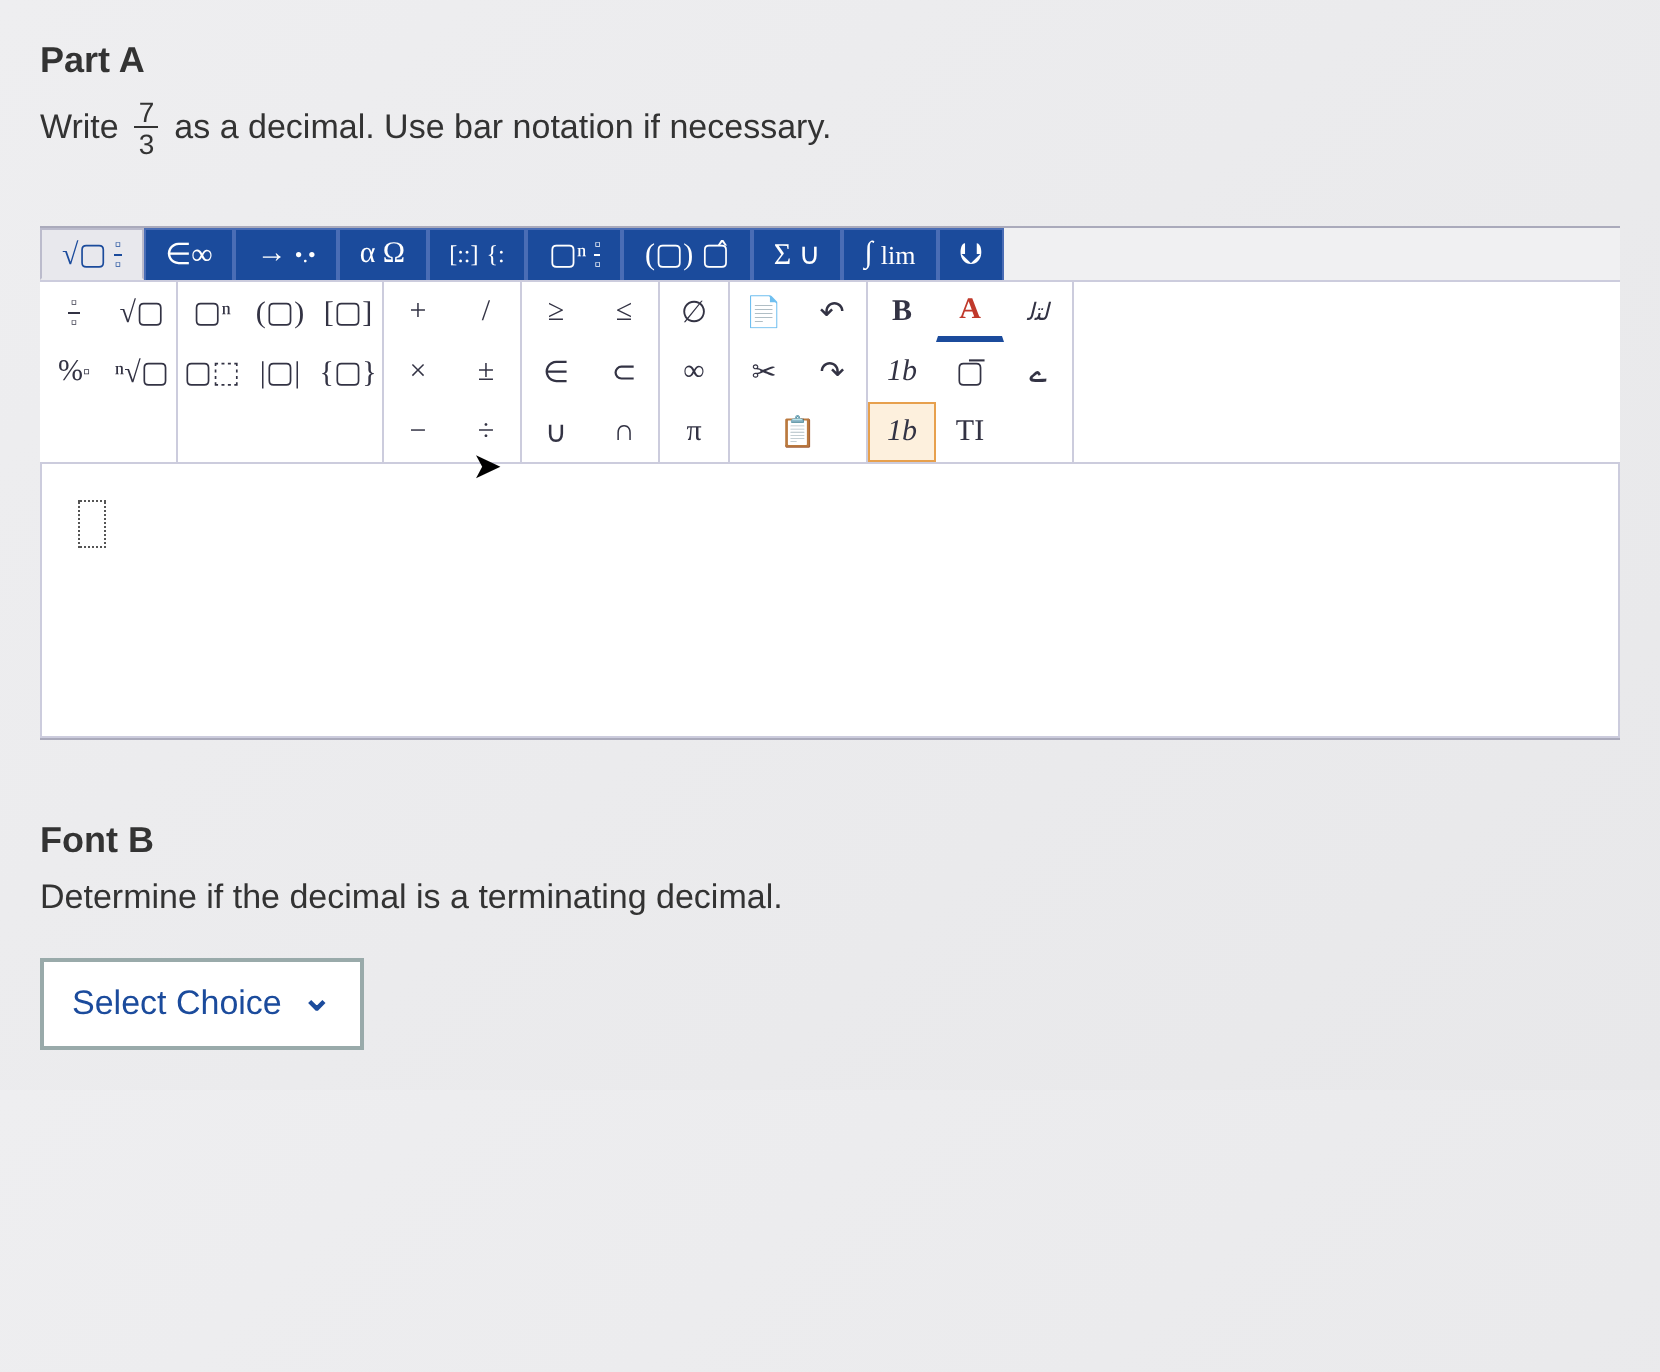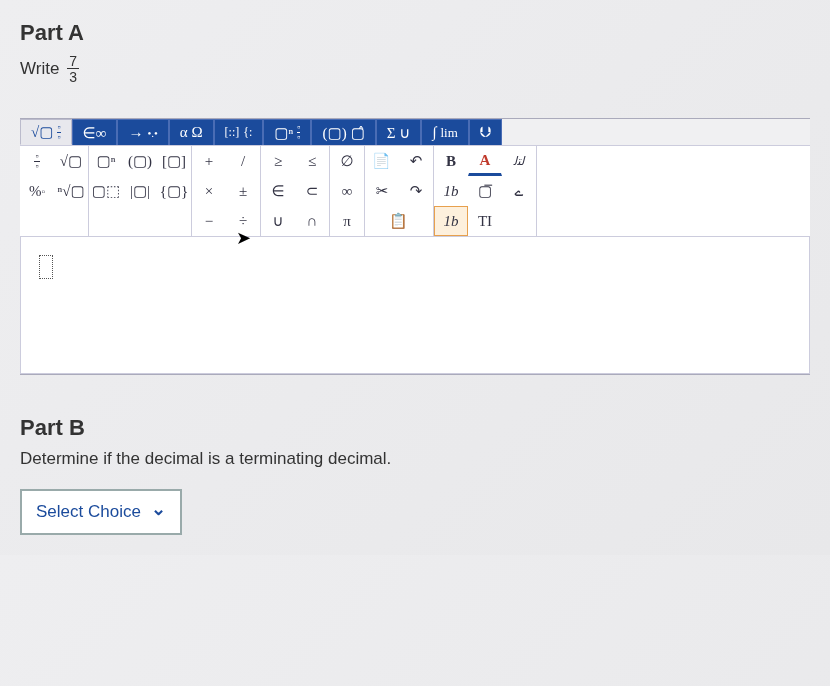--- a/index.html
+++ b/index.html
@@ -6,21 +6,21 @@
     margin: 0;
     padding: 20px;
     font-family: Arial, Helvetica, sans-serif;
     background: linear-gradient(135deg, #eeeef0 0%, #e8e8ea 100%);
     color: #333;
     width: 830px;
     box-sizing: border-box;
   }
   .heading {
     font-weight: bold;
-    font-size: 22px;
+    font-size: 18px;
     margin-bottom: 8px;
   }
   .question-text {
     font-size: 17px;
     margin-bottom: 34px;
     display: flex;
     align-items: center;
     gap: 6px;
   }
   .fraction {
@@ -147,20 +147,21 @@
 
 
 
 <div class="heading">Part A</div>
 <div class="question-text">
   <span>Write</span>
   <span class="fraction">
     <span class="num">7</span>
     <span class="den">3</span>
   </span>
+  <span>as a decimal. Use bar notation if necessary.</span>
 </div>
 
 
 <div class="editor-wrap">
 
   <div class="tabrow">
     <div class="tab active">
       <span>√▢</span>
       <span class="sfrac">
           <span>▫</span>
@@ -308,20 +309,20 @@
     </div>
   </div>
 
   <div class="input-area">
     <span class="cursor-arrow">➤</span>
     <span class="placeholder-box"></span>
   </div>
 </div>
 
 
-<div class="heading">Part B</div>
+<div class="heading">Font B</div>
 <div style="font-size:17px;">Determine if the decimal is a terminating decimal.</div>
 <div class="select-choice">
   <span>Select Choice</span>
 </div>
 
 
 
 
 </body></html>

